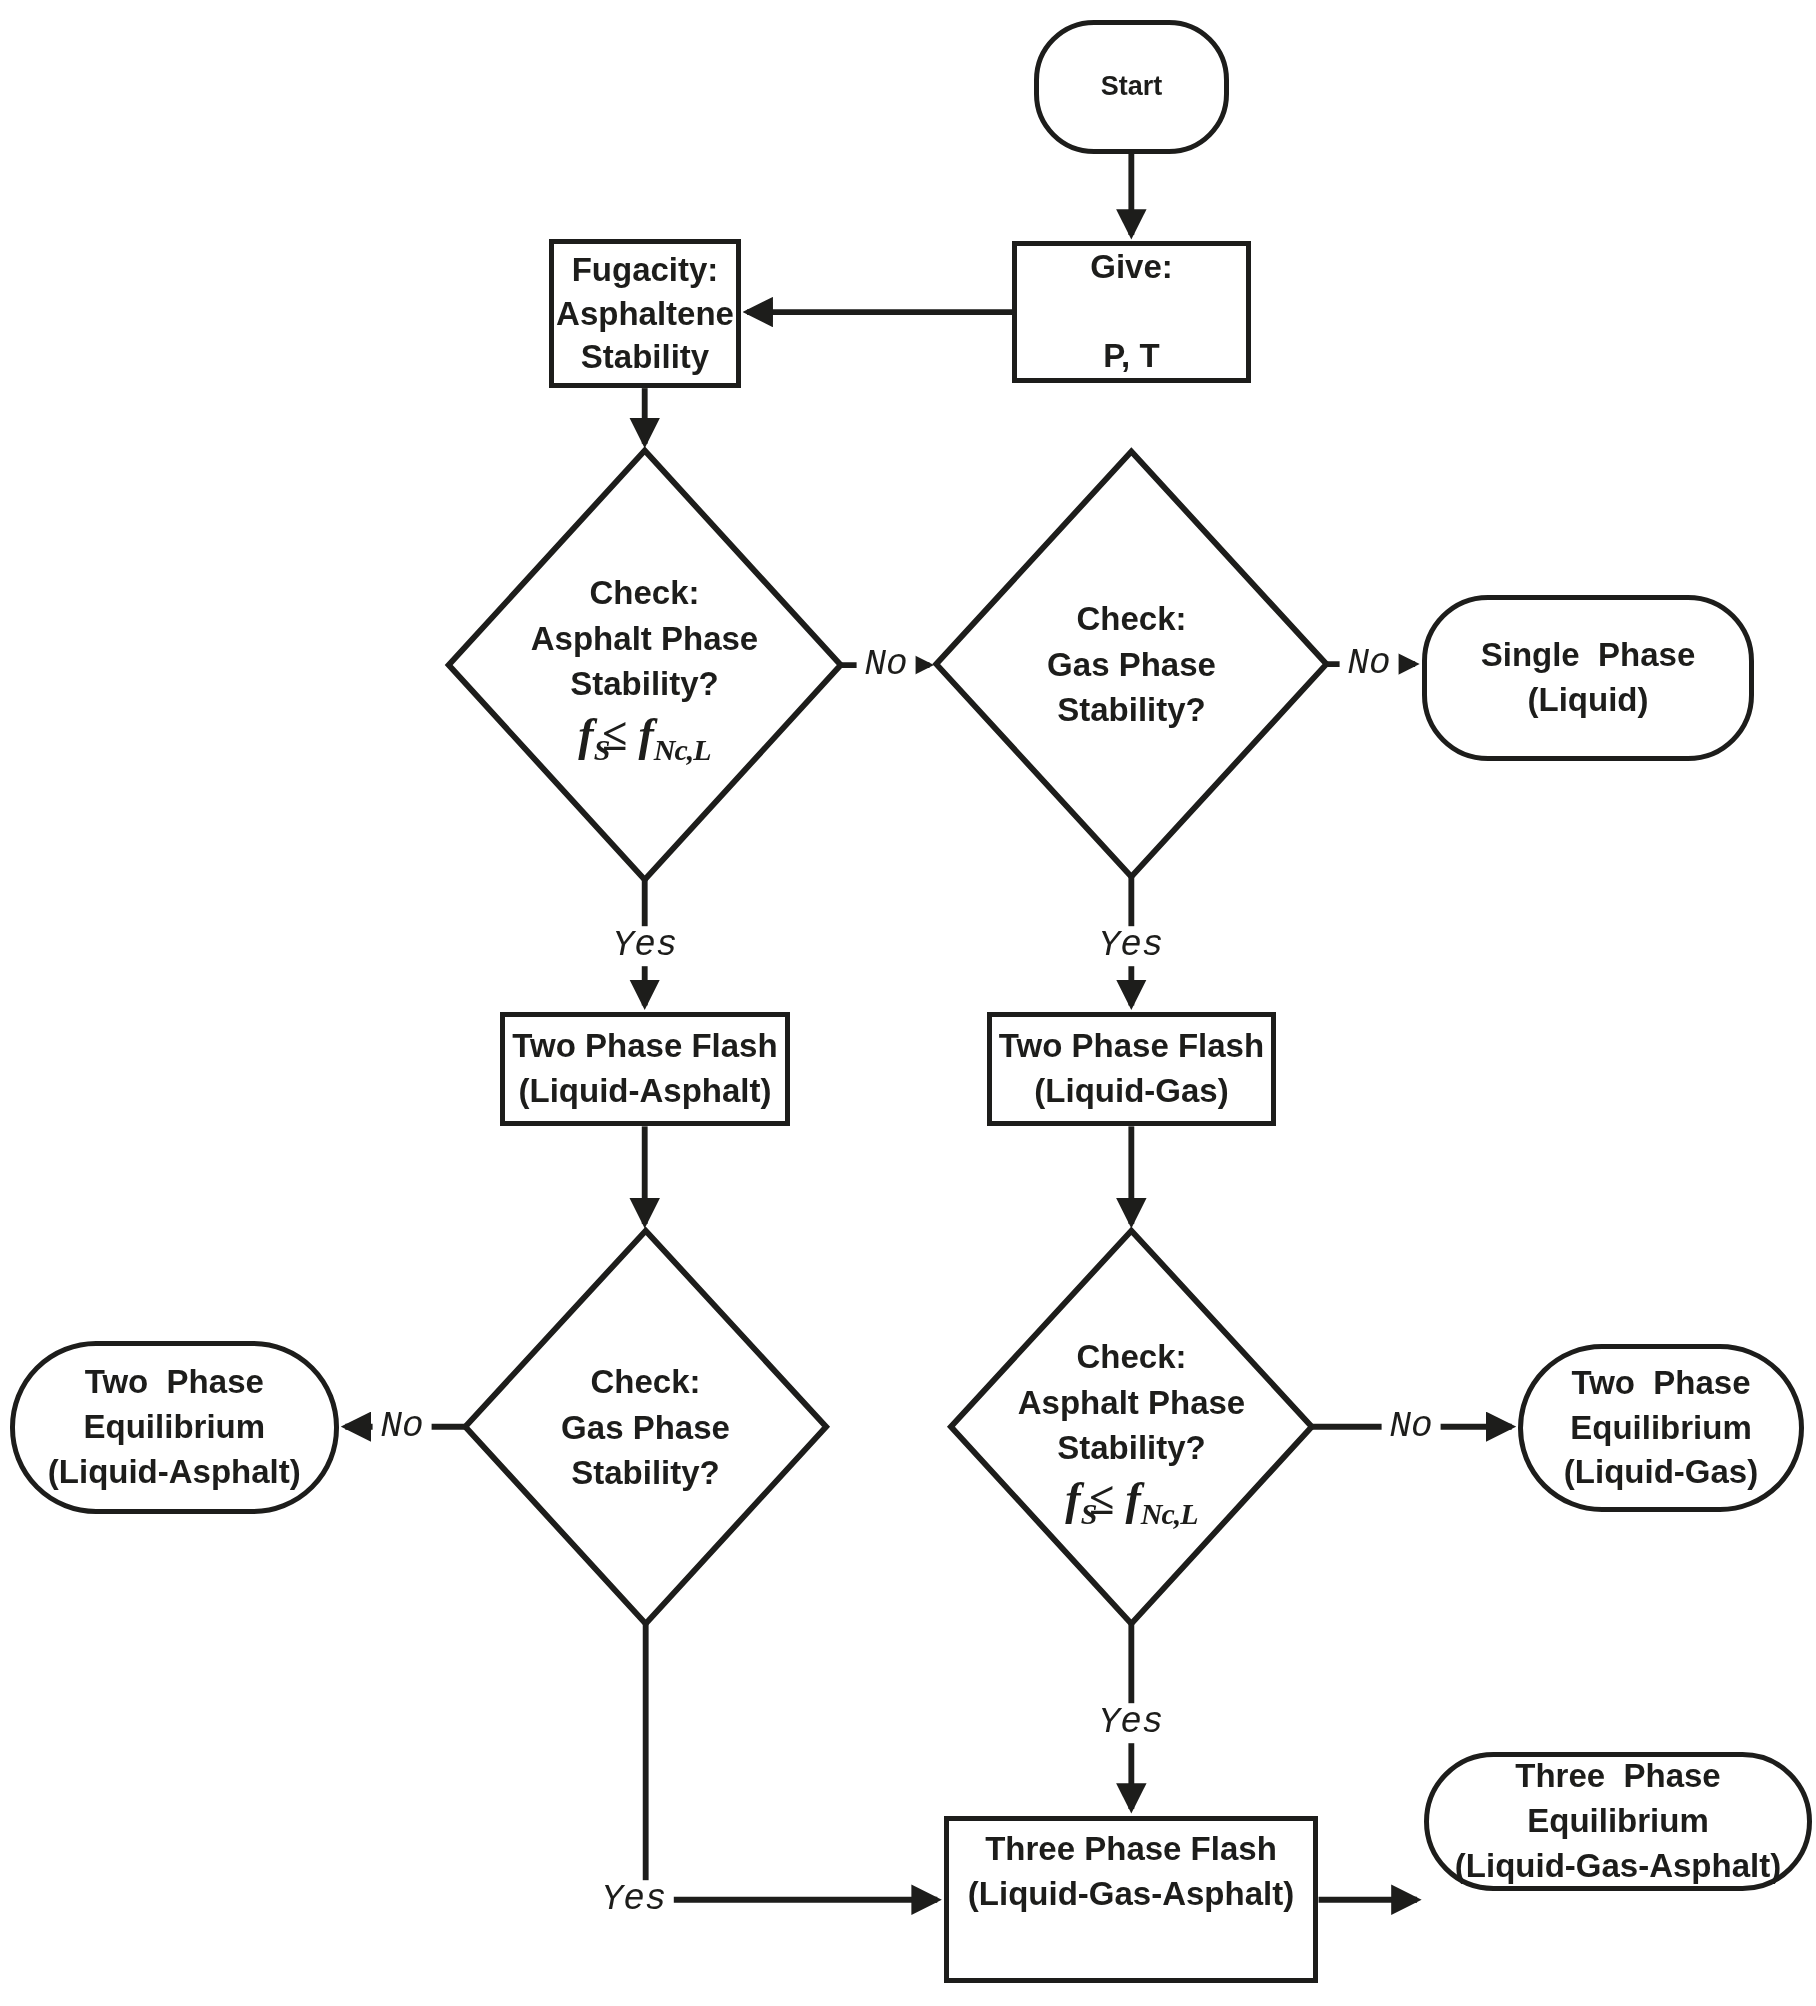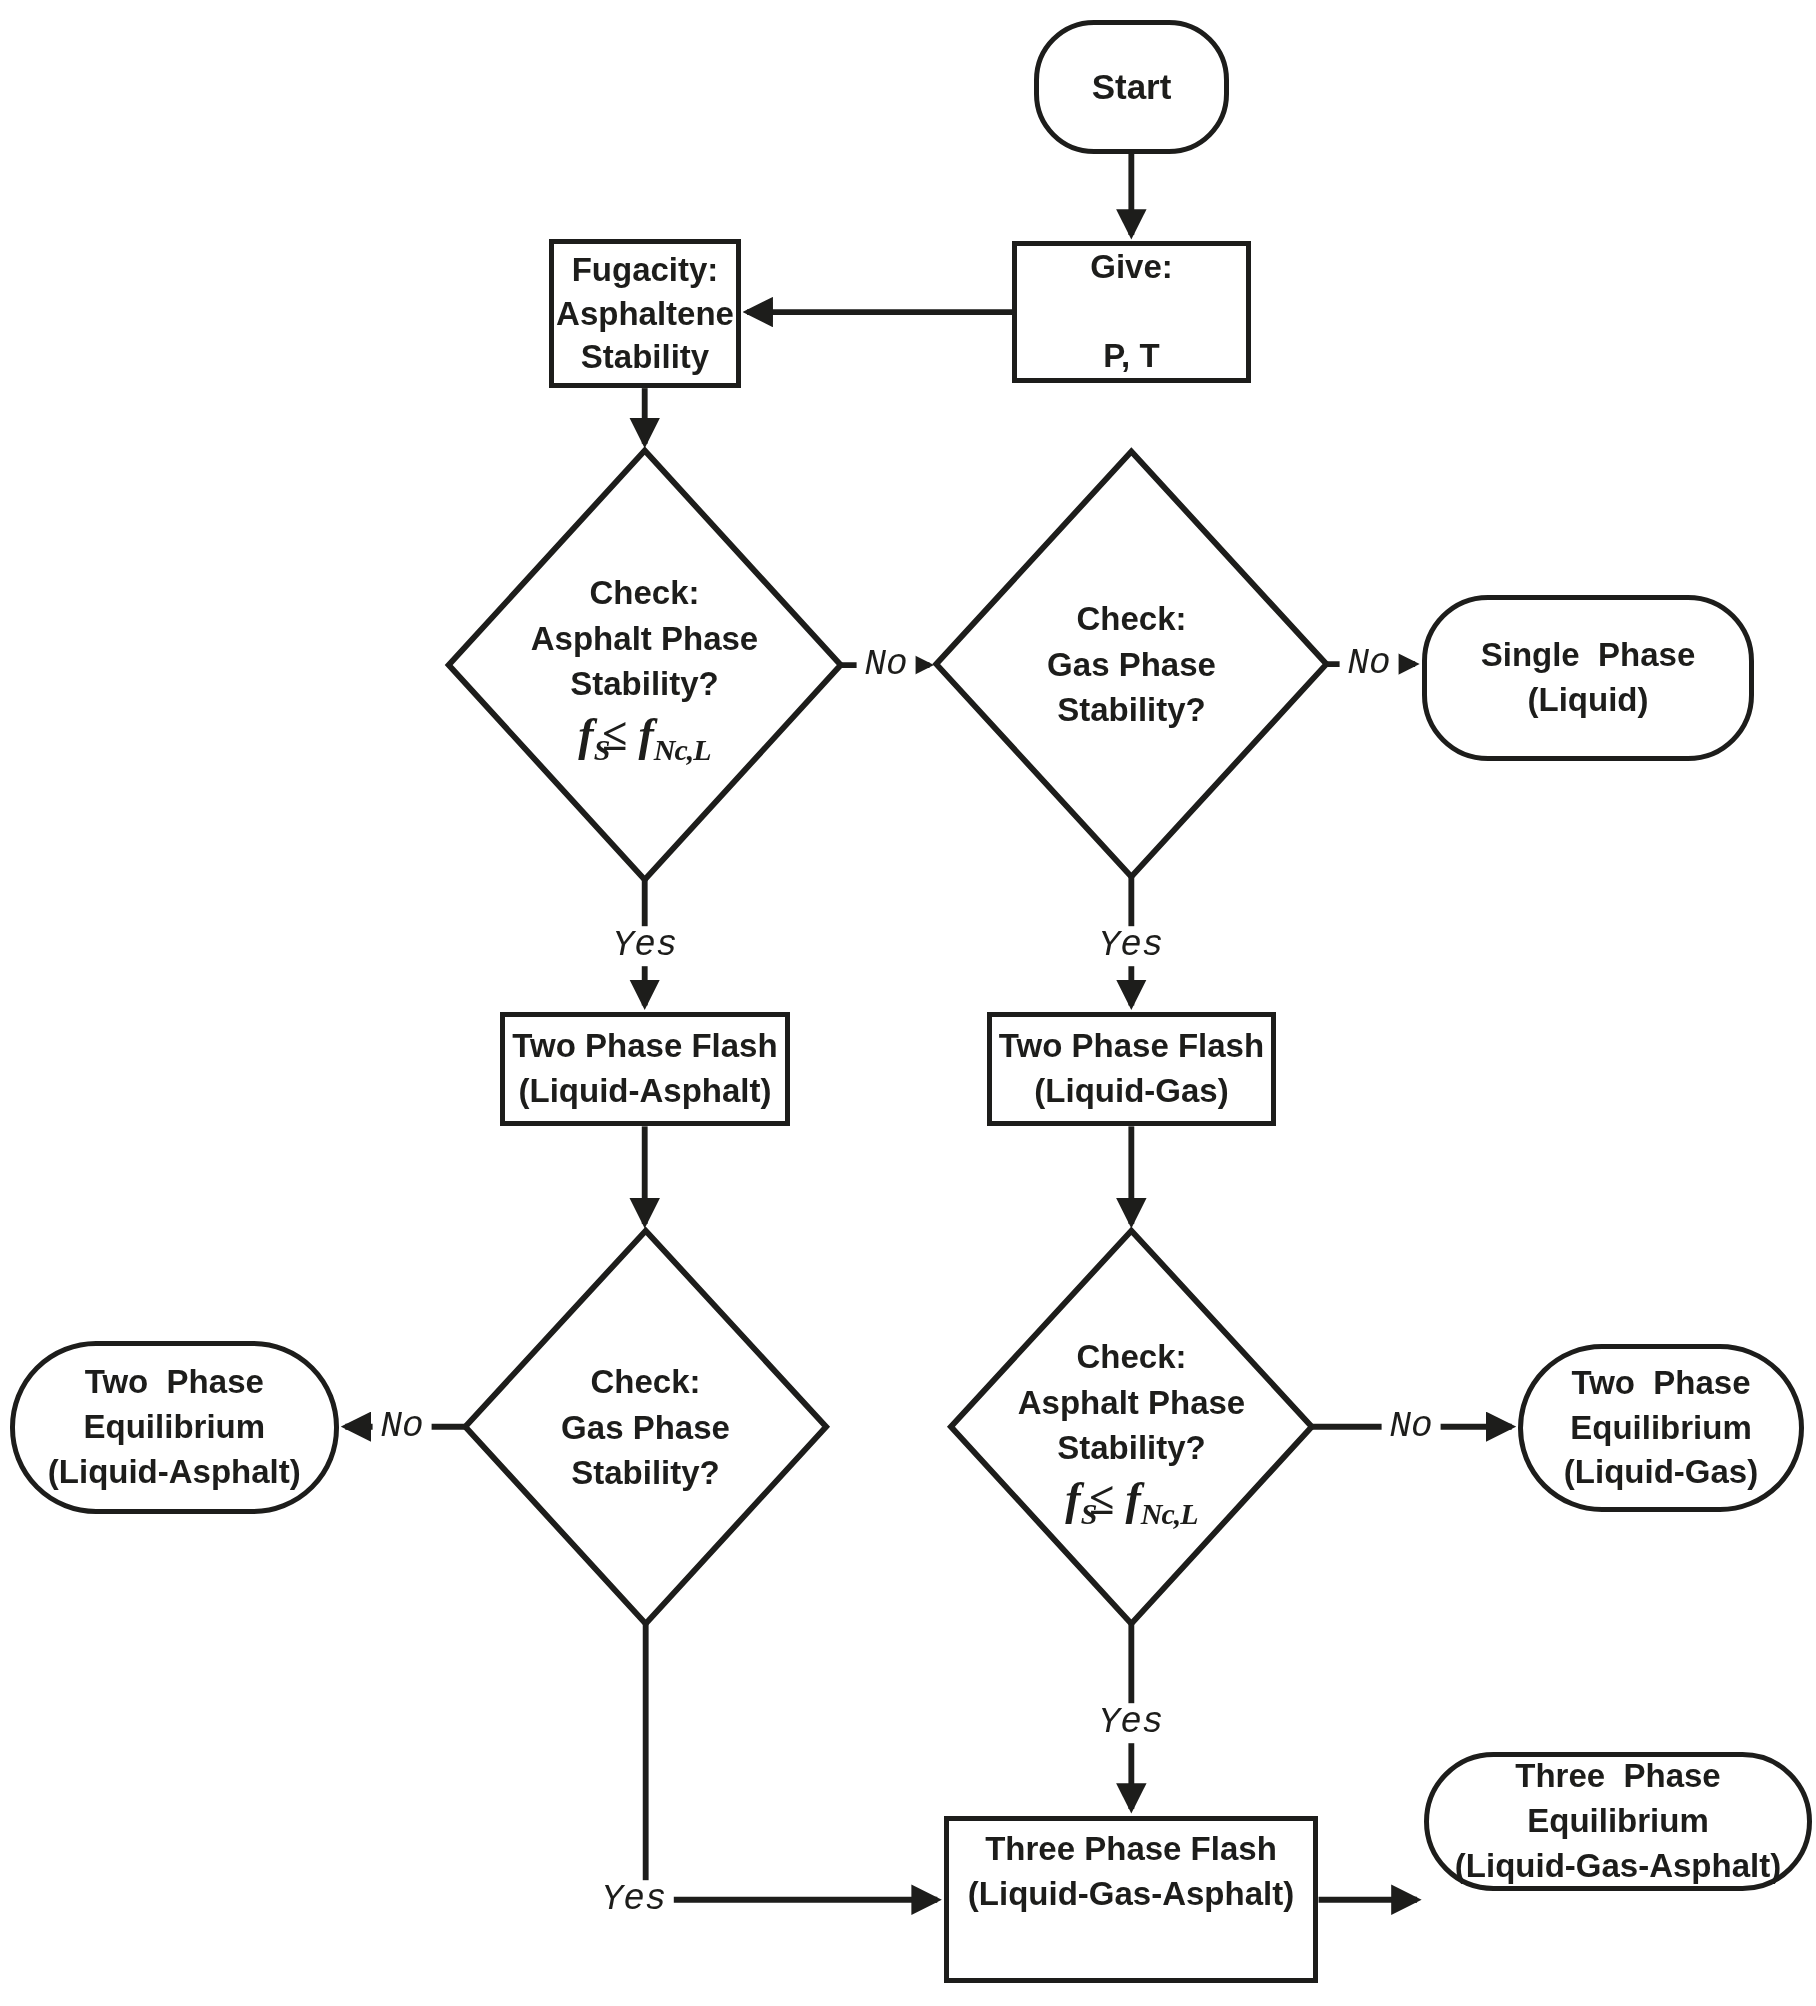--- a/index.html
+++ b/index.html
@@ -67,21 +67,21 @@
     <path d="M1160 899 V 1031" marker-end="url(#arrow)"></path>
     <path d="M661 1155 V 1255" marker-end="url(#arrow)"></path>
     <path d="M1160 1155 V 1255" marker-end="url(#arrow)"></path>
     <path d="M477 1463 H 354" marker-end="url(#arrow)"></path>
     <path d="M1345 1463 H 1550" marker-end="url(#arrow)"></path>
     <path d="M1160 1665 V 1855" marker-end="url(#arrow)"></path>
     <path d="M662 1665 V 1948 H 961" marker-end="url(#arrow)"></path>
     <path d="M1352 1948 H 1453" marker-end="url(#arrow)"></path>
   </svg>
 
-  <div class="node stadium" style="left:1034px; top:19.5px; width:195px; height:134px; border-radius:60px; font-size:35px;">
+  <div class="node stadium" style="left:1034px; top:19.5px; width:195px; height:134px; border-radius:60px; font-size:27px;">
     <span class="line">Start</span>
   </div>
 
   <div class="node" style="left:1012px; top:241px; width:239px; height:142px;gap:44px;">
     <span class="line">Give:</span>
     <span class="line">P, T</span>
   </div>
 
   <div class="node" style="left:549px; top:239px; width:192px; height:149px; line-height:1.32;">
     <span class="line">Fugacity:</span>

